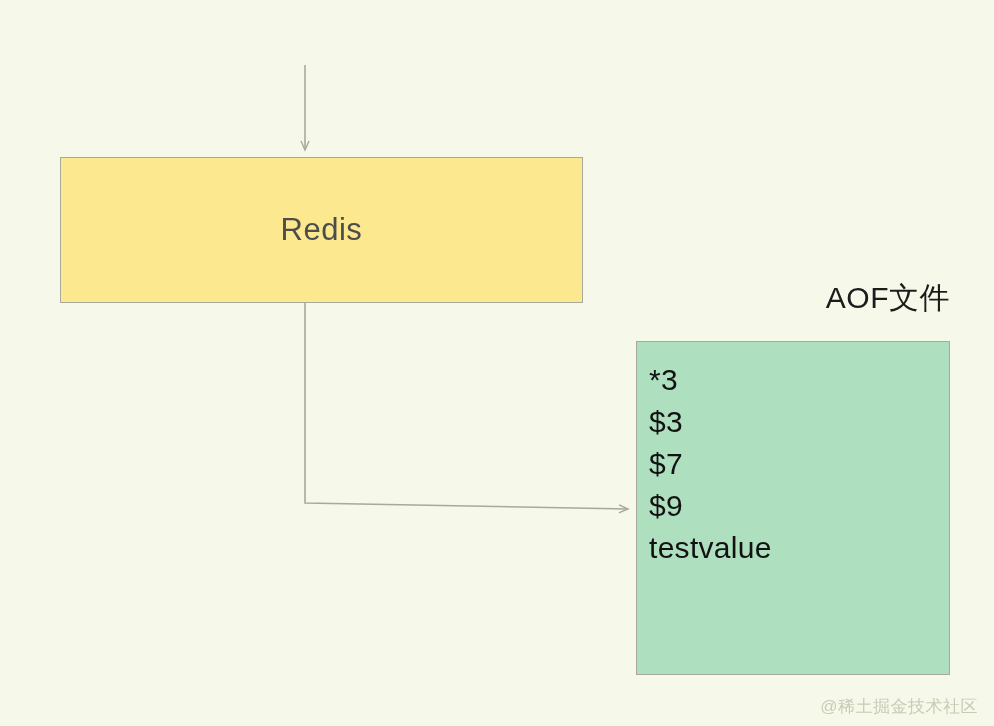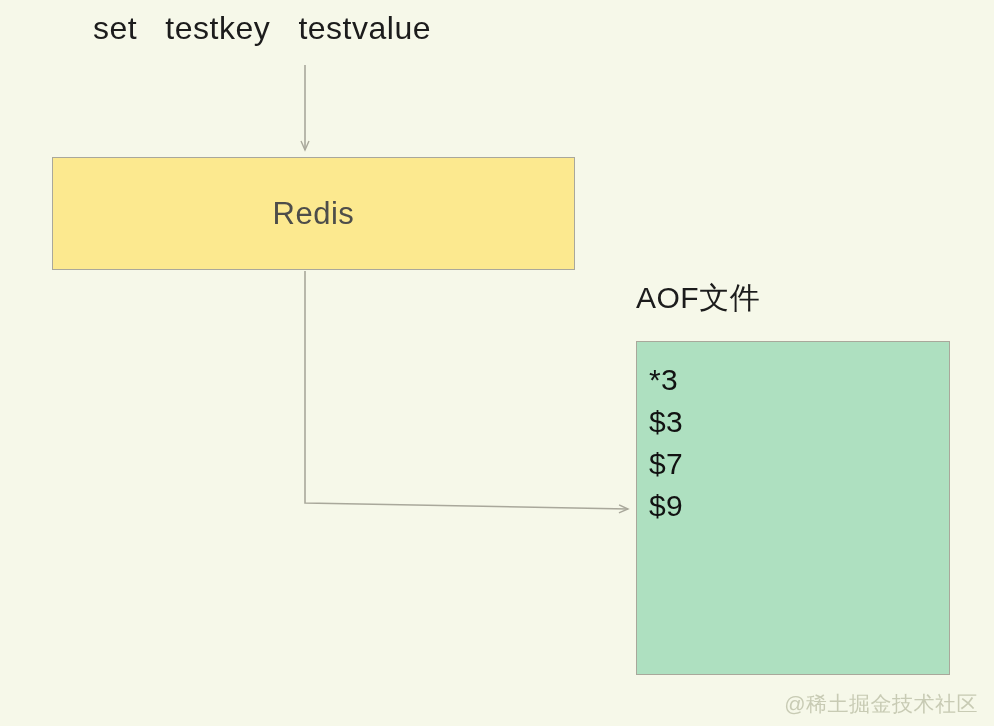--- a/index.html
+++ b/index.html
@@ -39,24 +39,24 @@
   }
   .node-box {
     position: absolute;
     box-sizing: border-box;
     border: 1px solid #a9a89b;
     display: flex;
     align-items: center;
     justify-content: center;
   }
   #redis-node {
-    left: 52px;
+    left: 60px;
     top: 157px;
     width: 523px;
-    height: 113px;
+    height: 146px;
     background: #fce98f;
   }
   #redis-label {
     font-size: 31px;
     color: #4d4d4a;
     letter-spacing: 0.5px;
     font-family: "Liberation Sans", sans-serif;
   }
   #aof-node {
     left: 636px;
@@ -79,42 +79,41 @@
     color: #121212;
     letter-spacing: 0.3px;
     white-space: pre;
     font-family: "Liberation Sans", sans-serif;
   }
   #aof-title {
     position: absolute;
     left: 636px;
     top: 278px;
     width: 314px;
-    text-align: left;
+    text-align: right;
     font-size: 30px;
     color: #1c1c1c;
     letter-spacing: 0.5px;
     font-family: "Liberation Sans", sans-serif;
   }
   #watermark {
     position: absolute;
     right: 16px;
     bottom: 8px;
-    font-size: 21px;
+    font-size: 17px;
     color: #c8cbb4;
     letter-spacing: 0.5px;
     font-family: "Liberation Sans", sans-serif;
   }
 </style>
 </head>
 <body>
 
 <div id="canvas">
 
-  <div class="cmd-text">set   testkey   testvalue</div>
 
   <svg id="edges" width="994" height="726" viewBox="0 0 994 726">
     <defs>
       <marker id="arrowThin" markerWidth="12" markerHeight="12" refX="10" refY="5" orient="auto" markerUnits="userSpaceOnUse">
         <path d="M1,1 L10,5 L1,9" fill="none" stroke="#a9a89b" stroke-width="1.4"></path>
       </marker>
     </defs>
     <g>
       <path d="M305,65 L305,150" fill="none" stroke="#a9a89b" stroke-width="1.6" marker-end="url(#arrowThin)"></path>
     </g>
@@ -128,18 +127,19 @@
   </div>
 
   <div id="aof-title">AOF文件</div>
 
   <div class="node-box" id="aof-node">
     <div id="aof-lines">
       <div class="aof-line">*3</div>
       <div class="aof-line">$3</div>
       <div class="aof-line">$7</div>
       <div class="aof-line">$9</div>
+      <div class="aof-line">testvalue</div>
     </div>
   </div>
 
   <div id="watermark">@稀土掘金技术社区</div>
 
 </div>
 
 </body></html>

